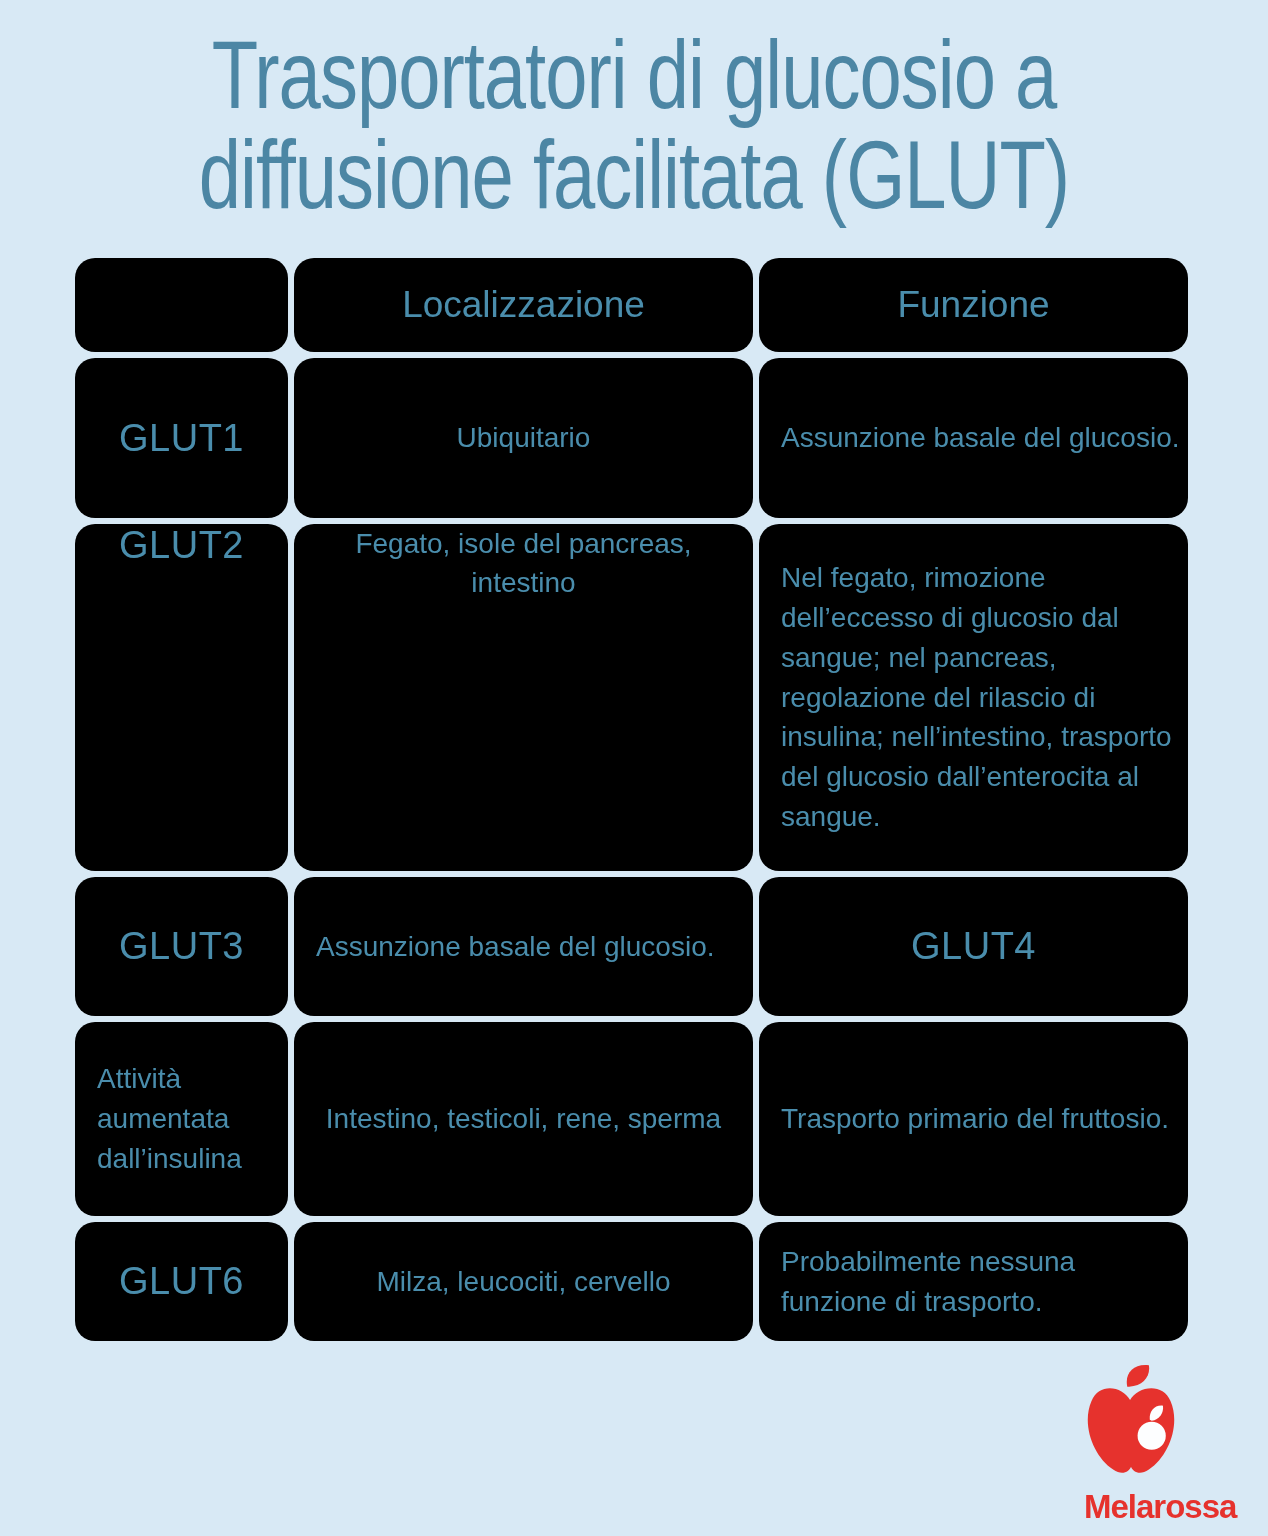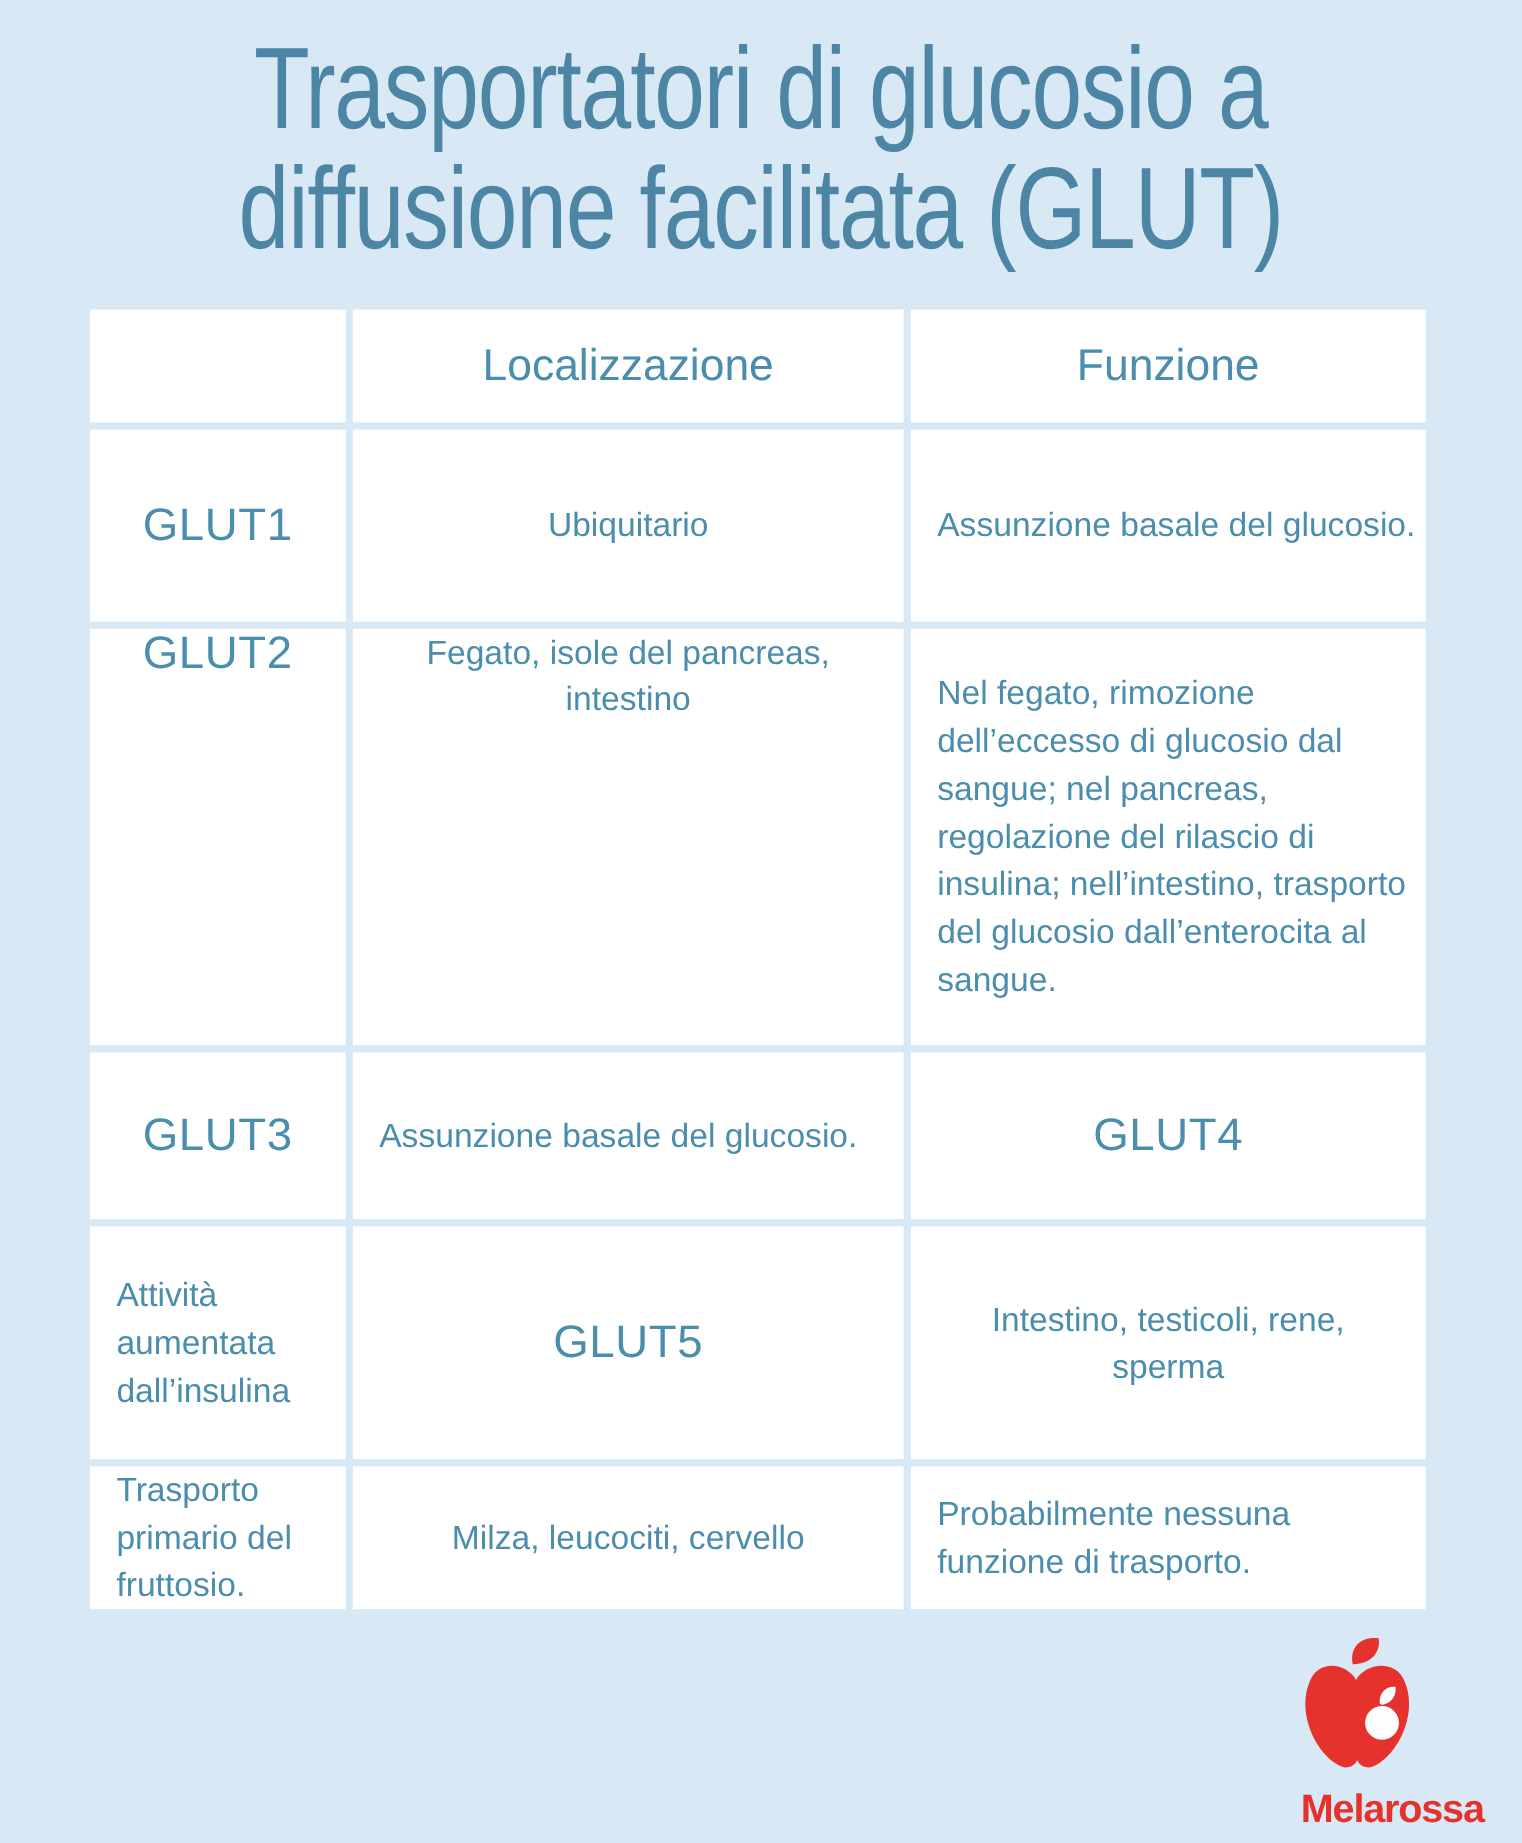--- a/index.html
+++ b/index.html
@@ -17,23 +17,24 @@
   }
   
   .glut-table{
     position:absolute;left:75px;top:258px;
     display:grid;
     grid-template-columns:213px 459px 429px;
     grid-template-rows:94px 160px 347px 139px 194px 119px 127px;
     gap:6px;
   }
   .cell{
-    background:#ffffff;color:#4a8dac;
+    background:#000000;color:#4a8dac;
     display:flex;align-items:center;justify-content:center;
     text-align:center;
+    border-radius:20px;
   }
   .cell.header{font-size:37px;}
   .cell.name{font-size:38px;letter-spacing:.5px;}
   .cell.loc{font-size:28px;line-height:1.4;padding:0 30px;}
   .cell.func{
     font-size:28px;line-height:1.42;
     justify-content:flex-start;text-align:left;
     padding:8px 6px 8px 22px;
   }
   .cell.v-top{align-items:flex-start;}
@@ -69,24 +70,24 @@
   <div class="cell name v-top">GLUT2</div>
   <div class="cell loc v-top">Fegato, isole del pancreas, intestino</div>
   <div class="cell func">Nel fegato, rimozione dell’eccesso di glucosio dal sangue; nel pancreas, regolazione del rilascio di insulina; nell’intestino, trasporto del glucosio dall’enterocita al sangue.</div>
 
   <div class="cell name">GLUT3</div>
   <div class="cell func">Assunzione basale del glucosio.</div>
 
   <div class="cell name">GLUT4</div>
   <div class="cell func">Attività aumentata dall’insulina</div>
 
-  <div class="cell name">GLUT5</div>
   <div class="cell loc">Intestino, testicoli, rene, sperma</div>
   <div class="cell func">Trasporto primario del fruttosio.</div>
 
+  <div class="cell name">GLUT6</div>
   <div class="cell loc">Milza, leucociti, cervello</div>
   <div class="cell func">Probabilmente nessuna funzione di trasporto.</div>
 </div>
 
 <div class="brand">
   <span>
     <svg width="94" height="120" viewBox="0 0 100 127">
 
       <path d="M46,24 C43,9 53,-1 69,1 C71,13 63,23 48,24 Z" fill="#e6322d"></path>
 

